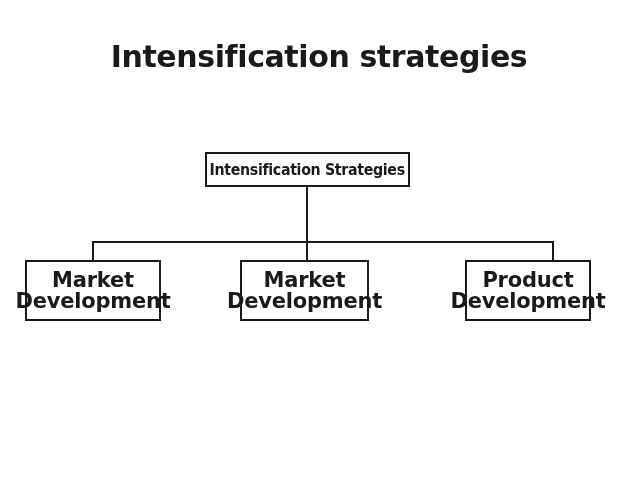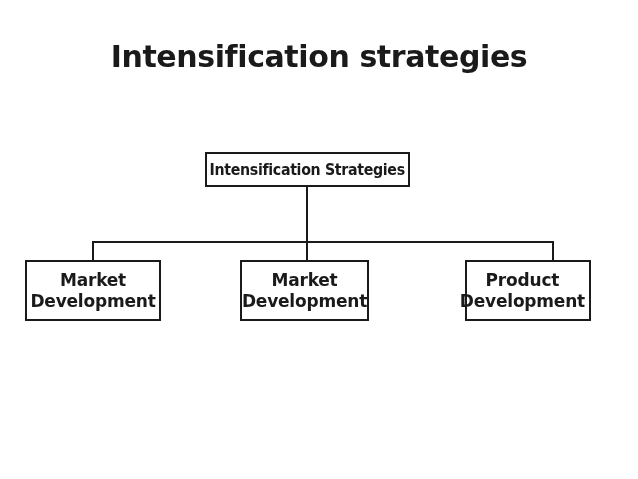--- a/index.html
+++ b/index.html
@@ -69,33 +69,33 @@
     font-size: 15px;
     letter-spacing: -0.35px;
     white-space: nowrap;
     transform-origin: center center;
   }
 
   .node-leaf {
     top: 260px;
     height: 61px;
     font-family: "DejaVu Sans", "Liberation Sans", sans-serif;
-    font-size: 17px;
+    font-size: 21px;
     line-height: 21px;
     letter-spacing: -0.2px;
   }
 
   .node-leaf .label {
     display: block;
     padding: 0 4px;
   }
 
   .node-left   { left: 25px;  width: 136px; }
   .node-middle { left: 240px; width: 129px; }
-  .node-right  { left: 465px; width: 126px; justify-content: flex-end; }
+  .node-right  { left: 465px; width: 126px; }
 
   
   .connector {
     position: absolute;
     background: #1a1a1a;
     z-index: 1;
   }
   
   .conn-stem {
     left: 306px;

